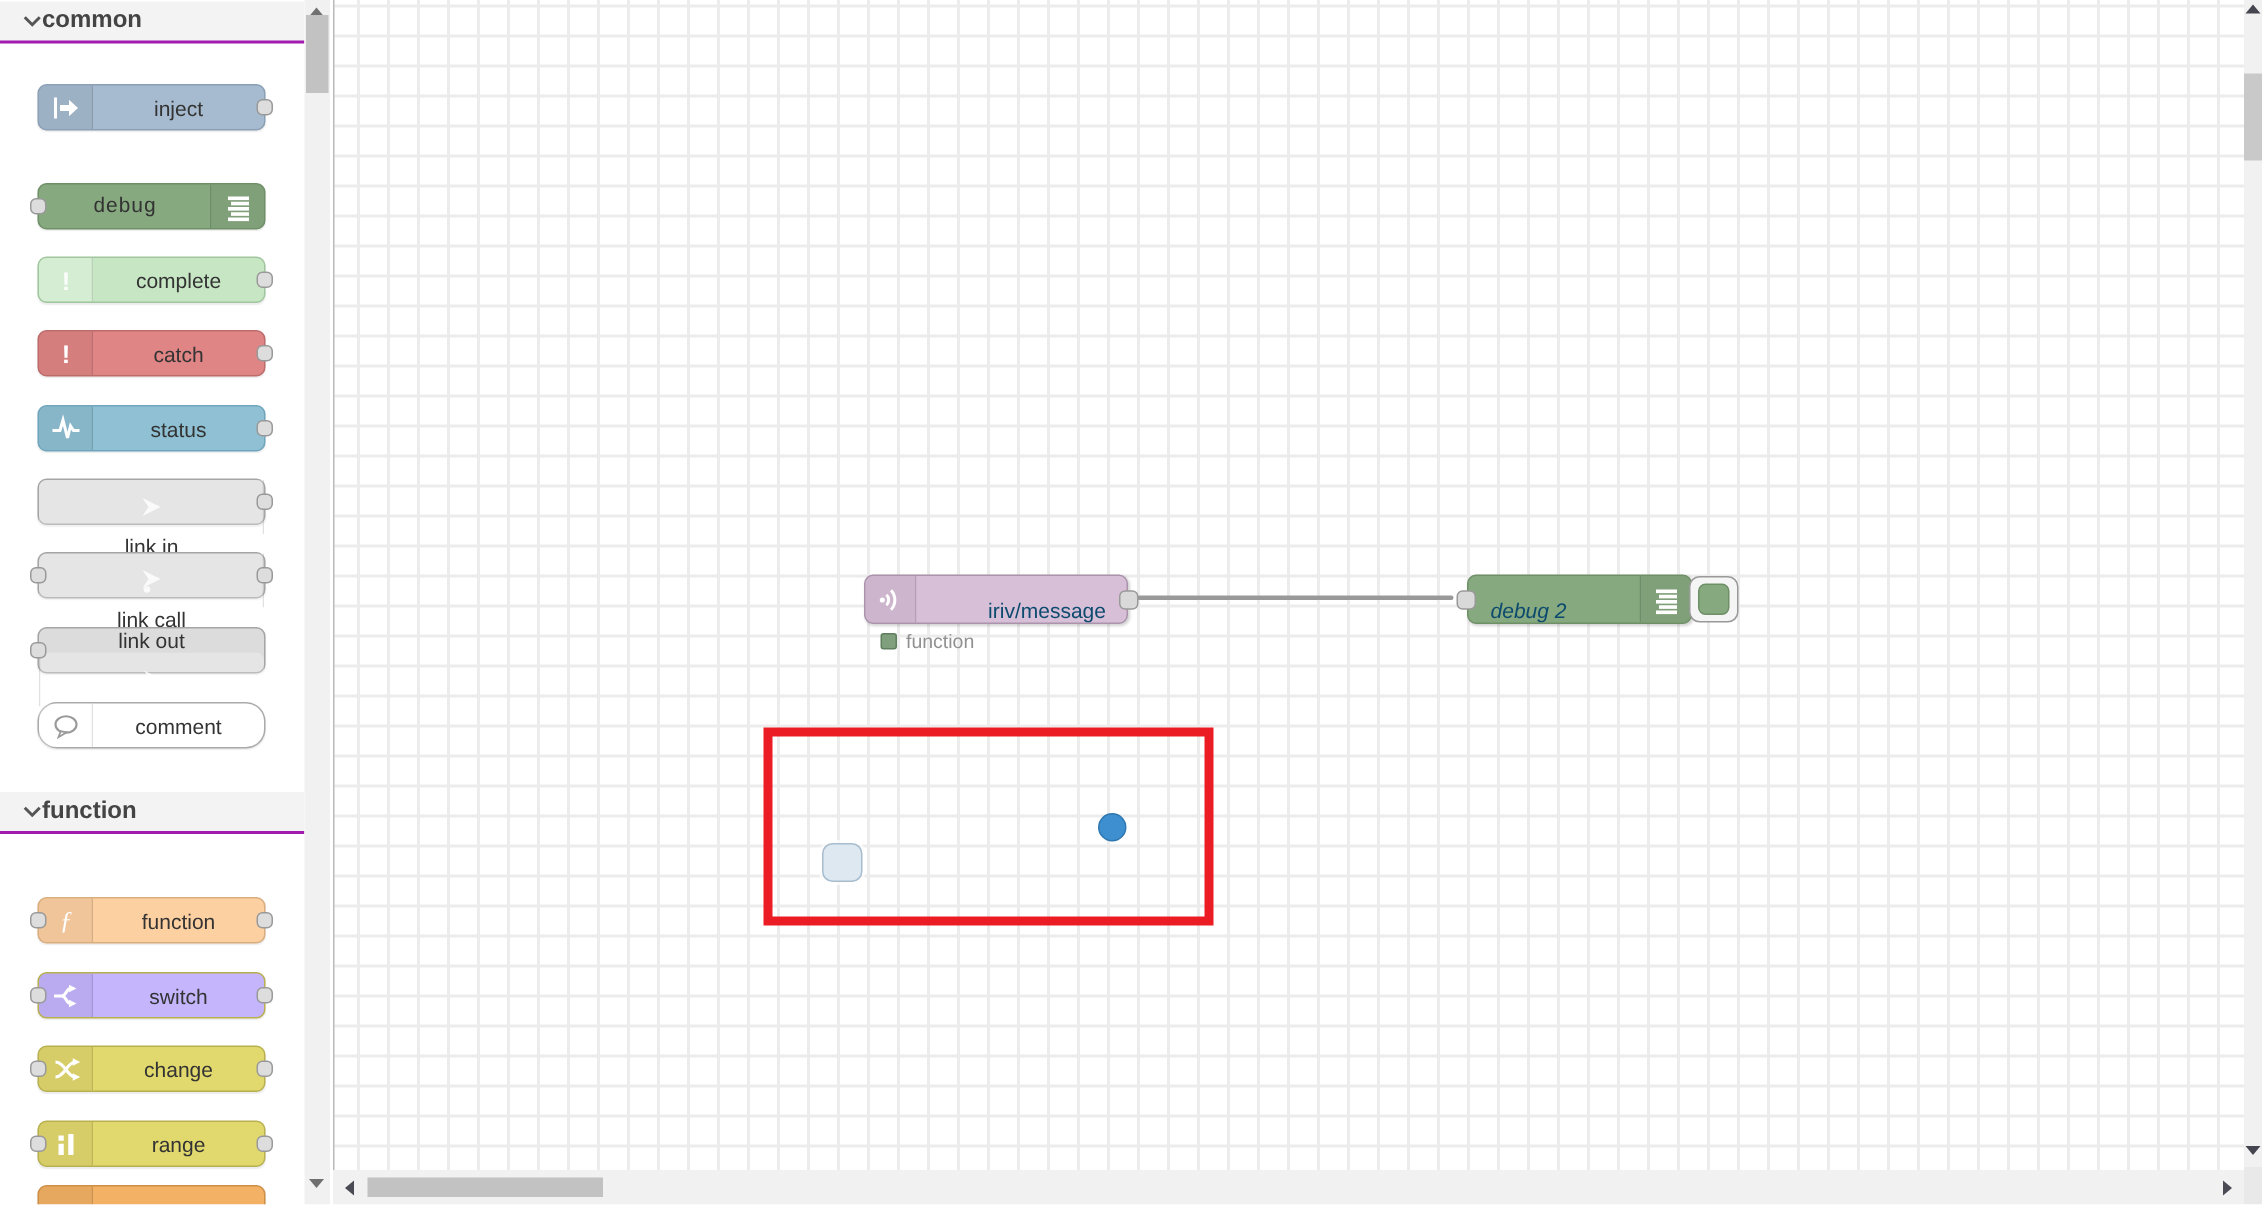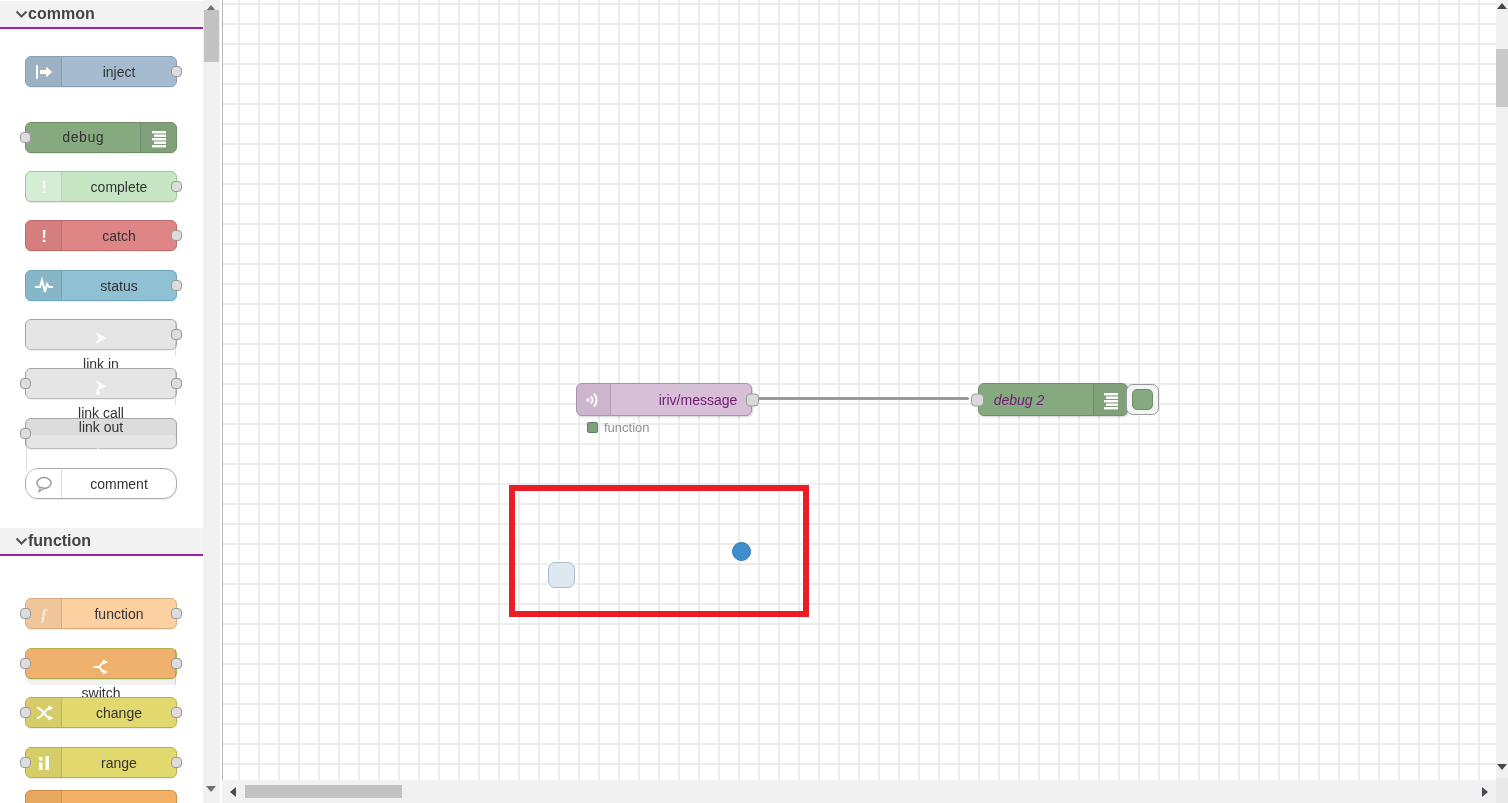--- a/index.html
+++ b/index.html
@@ -65,22 +65,22 @@
     position:absolute; left:222px; top:0; width:1274px; height:780px; background:#fff;
     border-left:1px solid #b9b9b9;
     background-image:
       linear-gradient(to right, #ececec 2px, transparent 2px),
       linear-gradient(to bottom, #ececec 2px, transparent 2px);
     background-size:20px 20px; background-position:15px 3px;
   }
   .wire { position:absolute; background:#999; height:3px; border-radius:2px; }
 
   .cnode {
-    position:absolute; border-radius:6px; border:1.5px solid; display:flex; align-items:center;
-    font-size:14px; color:#701a75; box-shadow:1px 1px 2px rgba(0,0,0,0.18); cursor:move;gap:34px;
+    position:absolute; border-radius:6px; border:1.5px solid; display:flex; align-items:flex-end;
+    font-size:14px; color:#0c4a6e; box-shadow:1px 1px 2px rgba(0,0,0,0.18); cursor:move;gap:34px;
   }
   .cnode .nicon { flex:0 0 34px; }
   .cport {
     position:absolute; width:13px; height:13px; background:#d9d9d9; border:1px solid #999;
     border-radius:4px; top:50%; transform:translateY(-50%); cursor:crosshair;
   }
   .cport.out { right:-8px; } .cport.in { left:-8px; }
   .italic { font-style:italic; }
 
   .inject-btn {
@@ -238,21 +238,21 @@
       <div class="nicon left">
         <svg width="20" height="20" viewBox="0 0 20 20">
             <text x="10" y="15.5" font-size="17" font-style="italic" font-family="'Liberation Serif',serif" fill="#fff" text-anchor="middle">ƒ</text>
           </svg>
       </div>
       <span class="pnode-label">function</span>
       <span class="pport in"></span>
       <span class="pport out"></span>
     </div>
 
-    <div class="pnode c-yellow" style="top: 648px; background-color: #fdba74; flex-direction: column;">
+    <div class="pnode c-yellow" style="top: 648px; background-color: #c4b5fd;">
       <div class="nicon left">
         <svg width="20" height="20" viewBox="0 0 20 20" stroke="#fff" stroke-width="2" fill="none">
             <path d="M2 10h5"></path>
             <path d="M7 10c3.5 0 3 -5 6 -5"></path>
             <path d="M7 10c3.5 0 3 5 6 5"></path>
             <path d="M12 2.5l5 2.5 -5 2.5z" fill="#fff" stroke="none"></path>
             <path d="M12 12.5l5 2.5 -5 2.5z" fill="#fff" stroke="none"></path>
           </svg>
       </div>
       <span class="pnode-label">switch</span>

